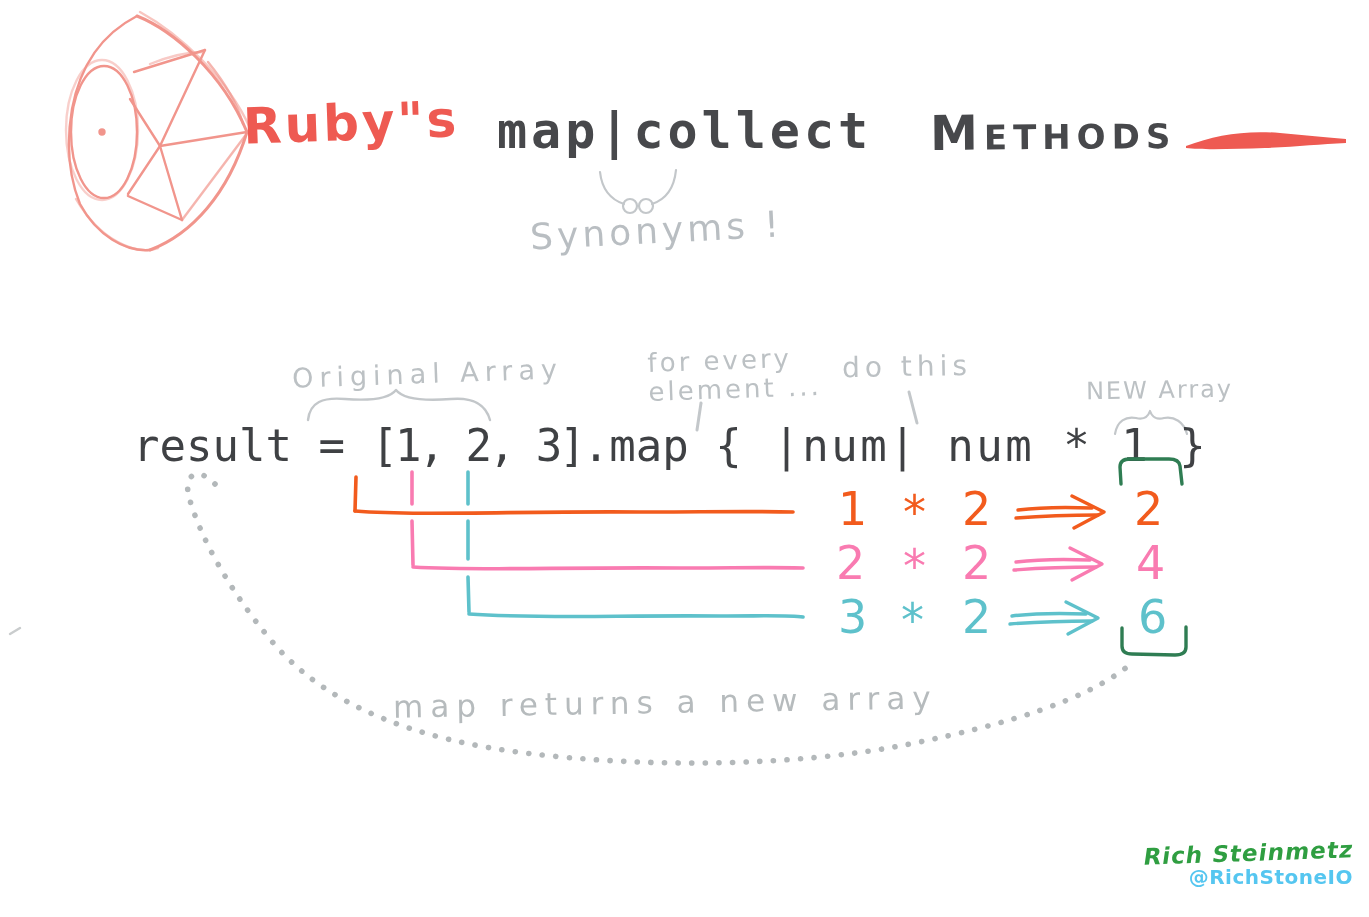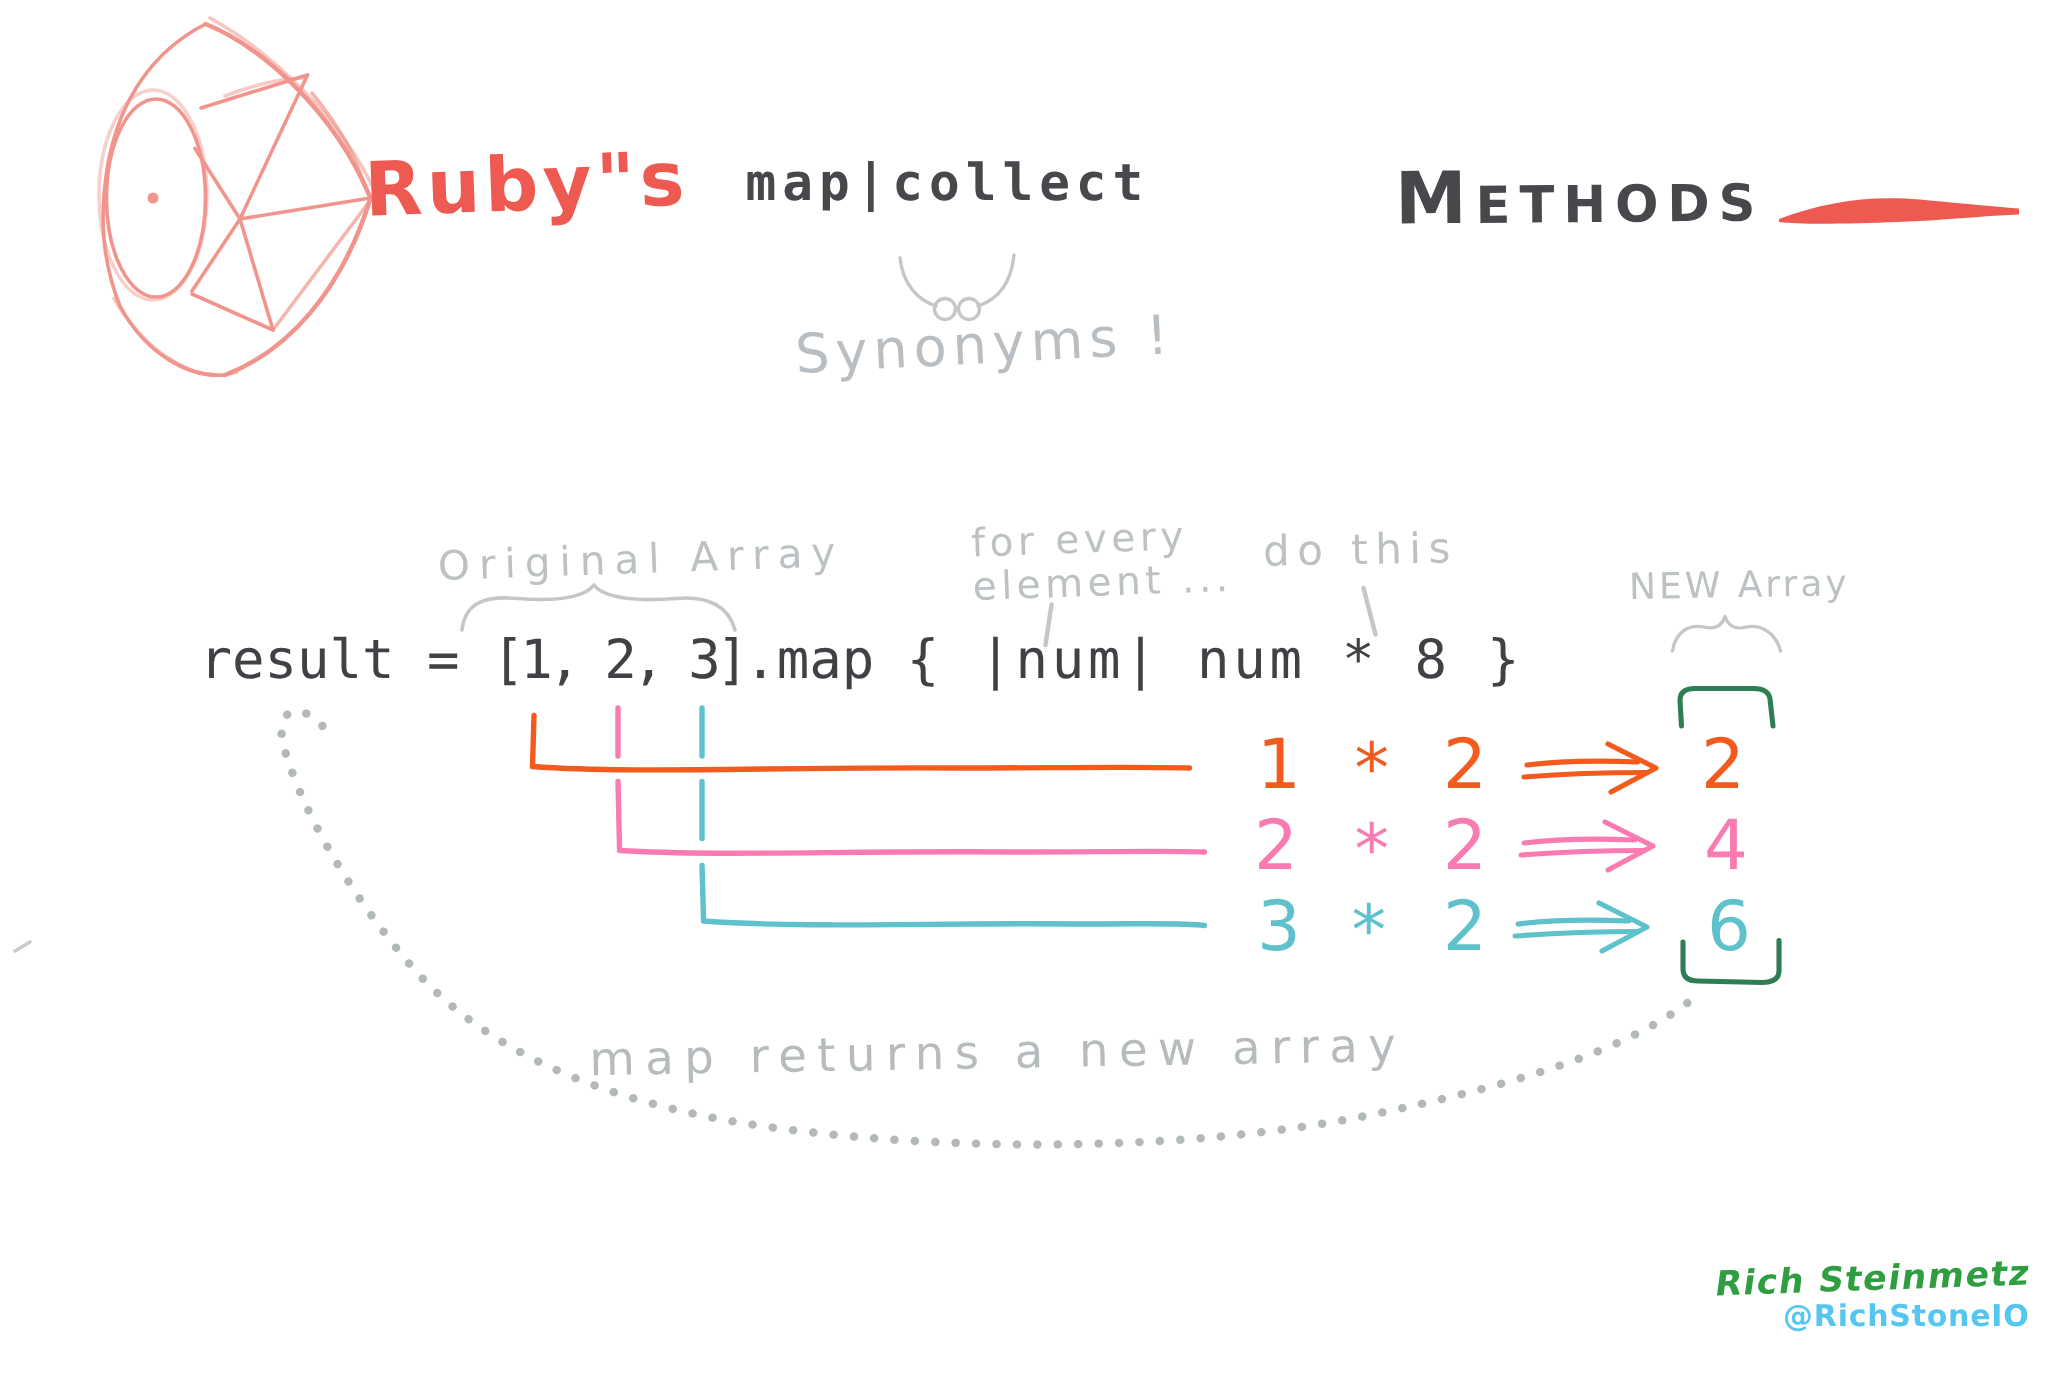--- a/index.html
+++ b/index.html
@@ -5,38 +5,38 @@
   html,body{margin:0;padding:0;background:#ffffff;}
   .canvas{position:relative;width:1369px;height:917px;background:#ffffff;overflow:hidden;
           font-family:"DejaVu Sans", sans-serif;}
   .abs{position:absolute;}
   .hand{font-family:"DejaVu Sans", sans-serif;}
   .mono{font-family:"DejaVu Sans Mono", monospace;}
 
   
   .brand{left:243px;top:94px;font-size:50px;font-weight:bold;color:#ee5a52;
          letter-spacing:3px;transform:rotate(-2deg);}
-  .title-map{left:497px;top:102px;font-size:34px;color:#47484b;letter-spacing:4px;font-weight:600;}
+  .title-map{left:497px;top:102px;font-size:50px;color:#47484b;letter-spacing:4px;font-weight:600;}
   .title-methods{left:930px;top:104px;font-size:48px;color:#47484b;font-variant:small-caps;
                  letter-spacing:6px;font-weight:600;transform:rotate(-0.5deg);}
   .synonyms{left:530px;top:210px;font-size:36px;color:#b9bec2;letter-spacing:4px;
             transform:rotate(-3deg);}
 
   
   .note-gray{color:#bcc1c4;}
   .lbl-original{left:292px;top:358px;font-size:27px;letter-spacing:6px;transform:rotate(-2deg);}
   .lbl-forevery{left:648px;top:346px;font-size:26px;letter-spacing:3px;line-height:1.1;
                 transform:rotate(-2deg);}
   .lbl-dothis{left:842px;top:350px;font-size:28px;letter-spacing:5px;transform:rotate(-1deg);}
   .lbl-newarray{left:1086px;top:376px;font-size:24px;letter-spacing:2px;transform:rotate(-1deg);}
   .map-note{left:393px;top:684px;font-size:31px;color:#b6bbbd;letter-spacing:7px;
             transform:rotate(-1deg);}
 
   
-  .code-line{left:133px;top:420px;font-size:36px;color:#3f4144;white-space:pre;display:flex;}
+  .code-line{left:133px;top:420px;font-size:44px;color:#3f4144;white-space:pre;display:flex;}
   .code-line .seg-array{letter-spacing:-3px;}
   .code-line .seg-block{letter-spacing:2.5px;}
 
   
   .rownum{font-size:46px;line-height:1;}
   .op{transform:translateY(7px);display:inline-block;}
   .c-orange{color:#f25b1d;} .c-pink{color:#f97bb1;} .c-teal{color:#5ec1cb;}
 
   
   .sig{right:16px;top:841px;width:360px;text-align:right;line-height:1.1;}
@@ -109,21 +109,21 @@
   <svg class="abs" style="left:902px;top:388px;" width="22" height="40" viewBox="0 0 22 40">
     <path class="stroke-ann" stroke-width="3" d="M7,4 L15,35"></path>
   </svg>
 
   <div class="abs hand note-gray lbl-newarray">NEW Array</div>
   <svg class="abs" style="left:1110px;top:404px;" width="82" height="34" viewBox="0 0 82 34">
     <path class="stroke-ann" stroke-width="2.2" d="M5,30 C7,17 16,12 26,14 C34,16 38,13 40,7 C42,13 47,16 54,14 C64,12 74,18 77,30"></path>
   </svg>
 
   <div class="abs mono code-line">
-    <span class="seg-prefix">result = </span><span class="seg-array">[1, 2, 3]</span><span class="seg-method">.map </span><span class="seg-block">{ |num| num * 8 }</span>
+    <span class="seg-prefix">result = </span><span class="seg-array">[1, 2, 3]</span><span class="seg-method">.map </span><span class="seg-block">{ |num| num * 1 }</span>
   </div>
 
   <svg class="abs" style="left:0;top:0;" width="1369" height="917" viewBox="0 0 1369 917" aria-hidden="true">
     <g fill="none" stroke-linecap="round" stroke-linejoin="round">
 
       <g stroke="#f25b1d" stroke-width="3.6">
         <path d="M356,477 L355,511"></path>
         <path d="M355,511 C420,516 520,511 640,512 C700,512 755,511 793,512"></path>
       </g>
       <g stroke="#f97bb1" stroke-width="3.6">

